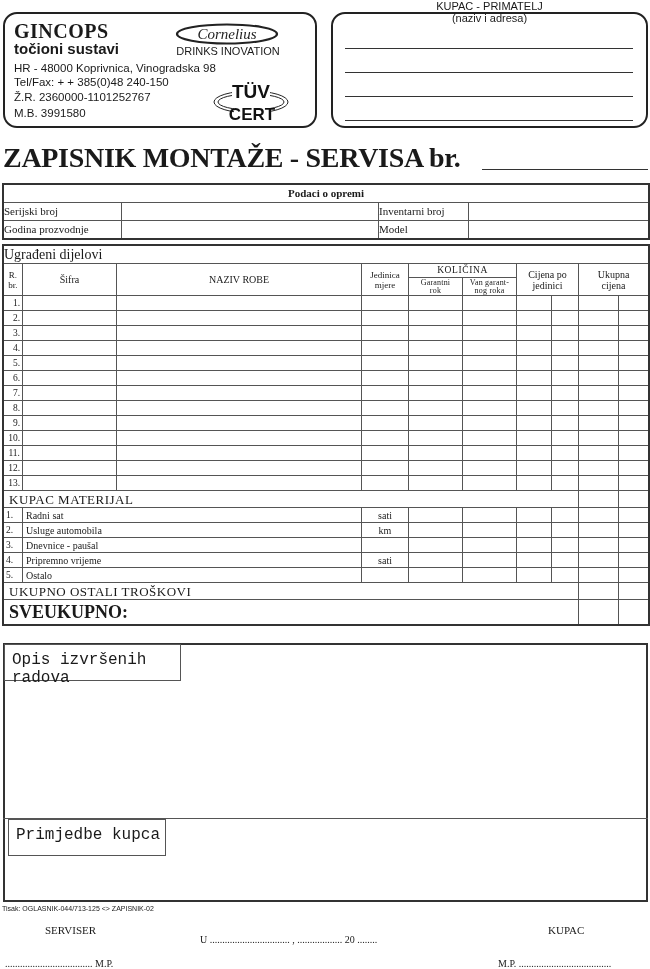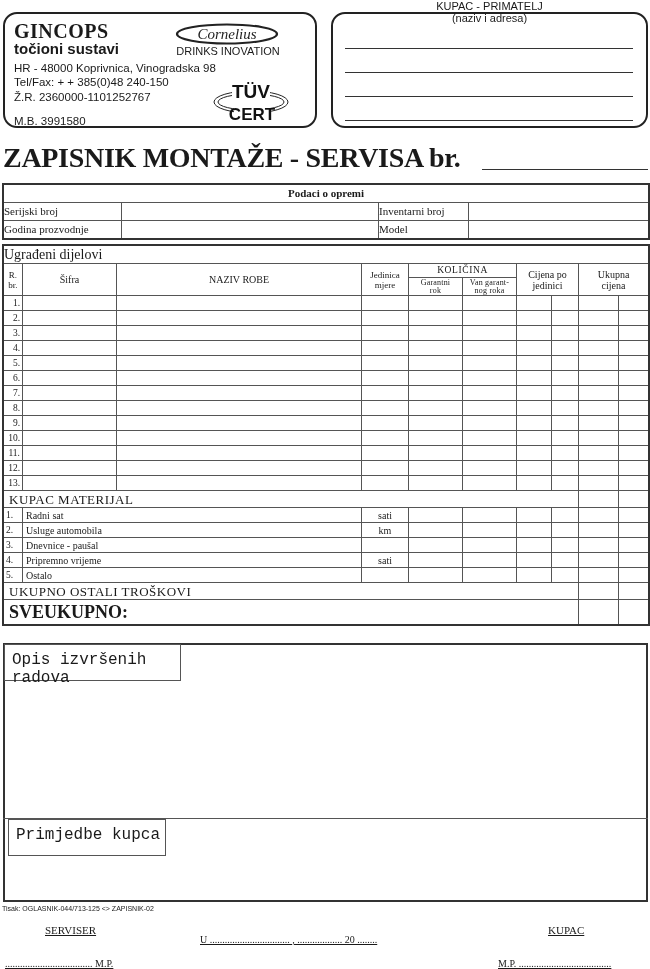--- a/index.html
+++ b/index.html
@@ -43,32 +43,32 @@
   .sec{font-size:13px;padding-left:5px !important;letter-spacing:0.5px;}
   .sve{font-size:18px;font-weight:bold;padding-left:5px !important;height:24px !important;}
   .svc{font-size:10px;padding-left:3px !important;}
 
   
   .desc-box{left:3px;top:643px;width:645px;height:259px;border:2px solid #333;box-sizing:border-box;}
   .desc-divider{left:3px;top:818px;width:645px;border-top:1px solid #555;}
   .lbl-box{border:1px solid #555;background:#fff;box-sizing:border-box;font-family:Liberation Mono, monospace;font-size:16px;padding:6px 0 0 7px;}
 
   .footer-print{left:2px;top:905px;font-size:7px;}
-  .sig{font-family:"Liberation Serif",serif;font-size:11px;text-decoration:underline;}
+  .sig{font-family:"Liberation Serif",serif;font-size:11px;}
 </style>
 </head>
 <body>
 
 <div class="abs box-company"></div>
 <div class="abs gincops serif">GINCOPS</div>
 <div class="abs tocioni sans">točioni sustavi</div>
 <div class="abs addr sans" style="top:62px">HR - 48000 Koprivnica, Vinogradska 98</div>
 <div class="abs addr sans" style="top:76px">Tel/Fax: + + 385(0)48 240-150</div>
 <div class="abs addr sans" style="top:91px">Ž.R. 2360000-1101252767</div>
-<div class="abs addr sans" style="top:115px">M.B. 3991580</div>
+<div class="abs addr sans" style="top:107px">M.B. 3991580</div>
 
 <div class="abs cornelius">
   <svg width="104" height="24" viewBox="0 0 104 24">
     <ellipse cx="52" cy="12" rx="50" ry="9.5" fill="none" stroke="#222" stroke-width="2.2"></ellipse>
     <text x="52" y="17" text-anchor="middle" font-family="Liberation Serif, serif" font-style="italic" font-size="15" fill="#222">Cornelius</text>
   </svg>
 </div>
 <div class="abs drinks sans">DRINKS INOVATION</div>
 
 <div class="abs tuv">

